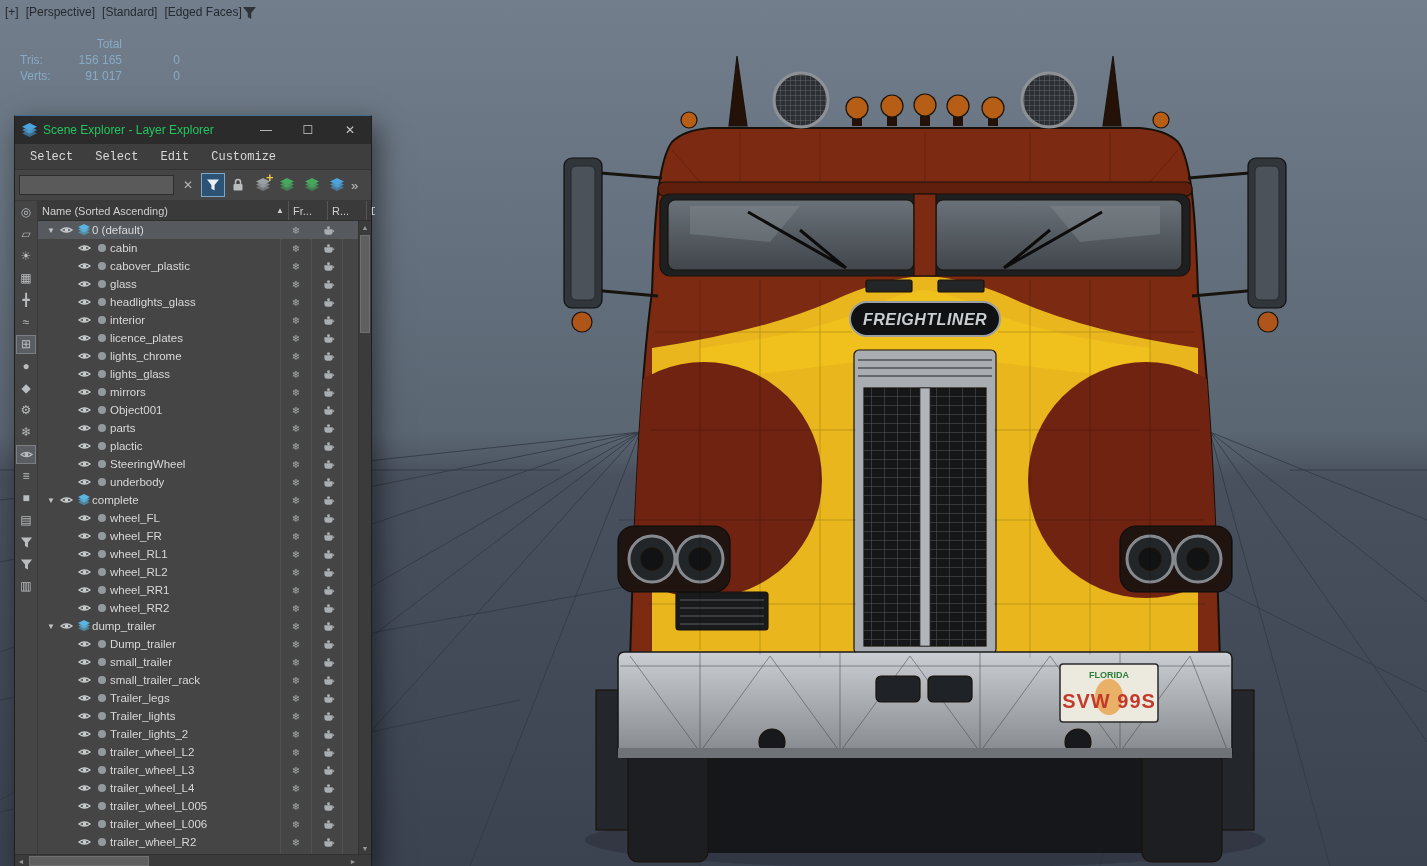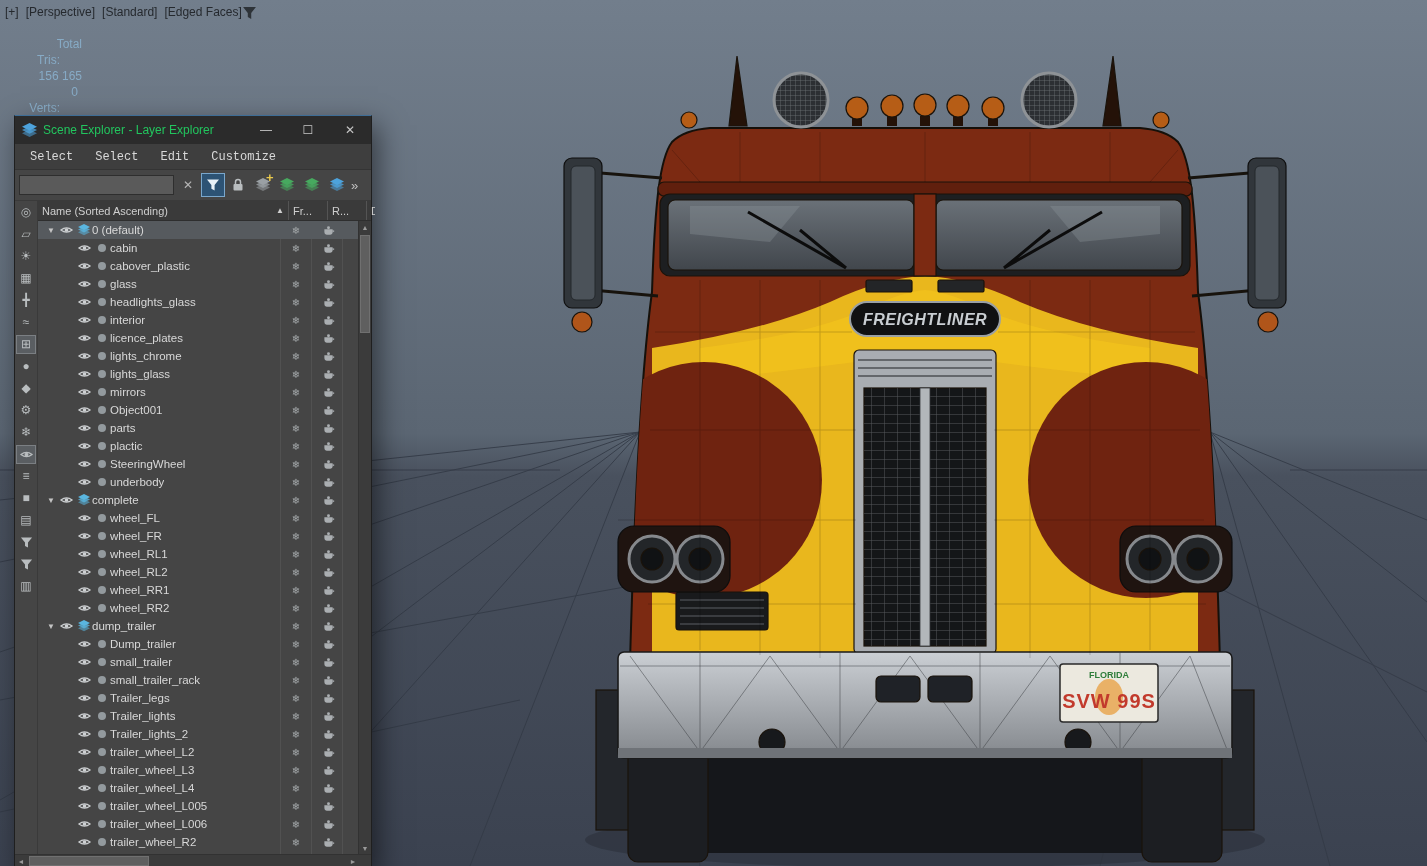--- a/index.html
+++ b/index.html
@@ -6,22 +6,22 @@
   .screen{position:relative;width:1427px;height:866px;overflow:hidden;
           font-family:"Liberation Sans",sans-serif;background:#5a6472;}
   .screen svg.viewport{position:absolute;inset:0;display:block;}
 
   
   .vp-label{position:absolute;left:5px;top:5px;font-size:12px;color:#25292e;
             display:flex;align-items:center;gap:2px;}
   .vp-part{margin-right:5px;cursor:default;}
   .vp-funnel{width:15px;height:14px;color:#2e3338;display:inline-block;margin-left:4px;}
   .stats{position:absolute;left:20px;top:36px;color:#87abc6;font-size:12px;line-height:16px;}
-  .s-row{display:flex;flex-direction:column;}
-  .s-lbl{width:40px;text-align:right;}
+  .s-row{display:flex;}
+  .s-lbl{width:40px;text-align:left;}
   .s-val{width:62px;text-align:right;}
   .s-sel{width:58px;text-align:right;}
 
   
   .window{position:absolute;left:14px;top:115px;width:356px;height:751px;
           background:#454545;border:1px solid #1f1f1f;border-top:1px solid #3e6d96;
           box-shadow:6px 10px 26px rgba(0,0,0,.5);display:flex;flex-direction:column;
           color:#d6d6d6;font-size:12px;}
   .titlebar{height:28px;background:#2b2b2b;display:flex;align-items:center;flex:0 0 auto;padding-left:7px;}
   .app-icon{width:15px;height:15px;color:#4da3dc;margin-right:6px;}

